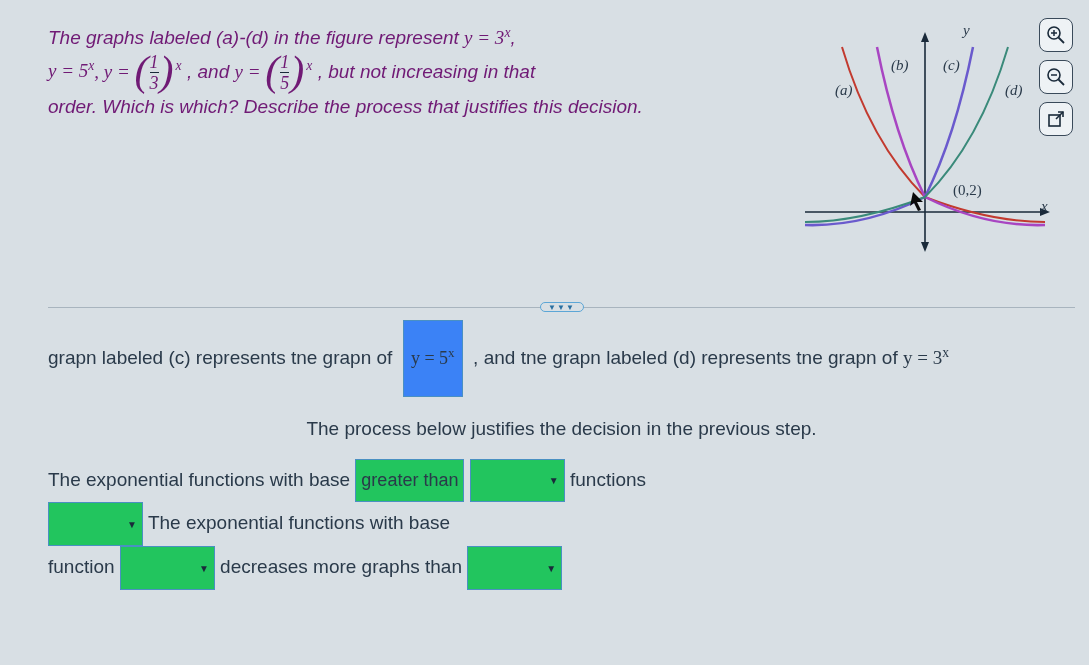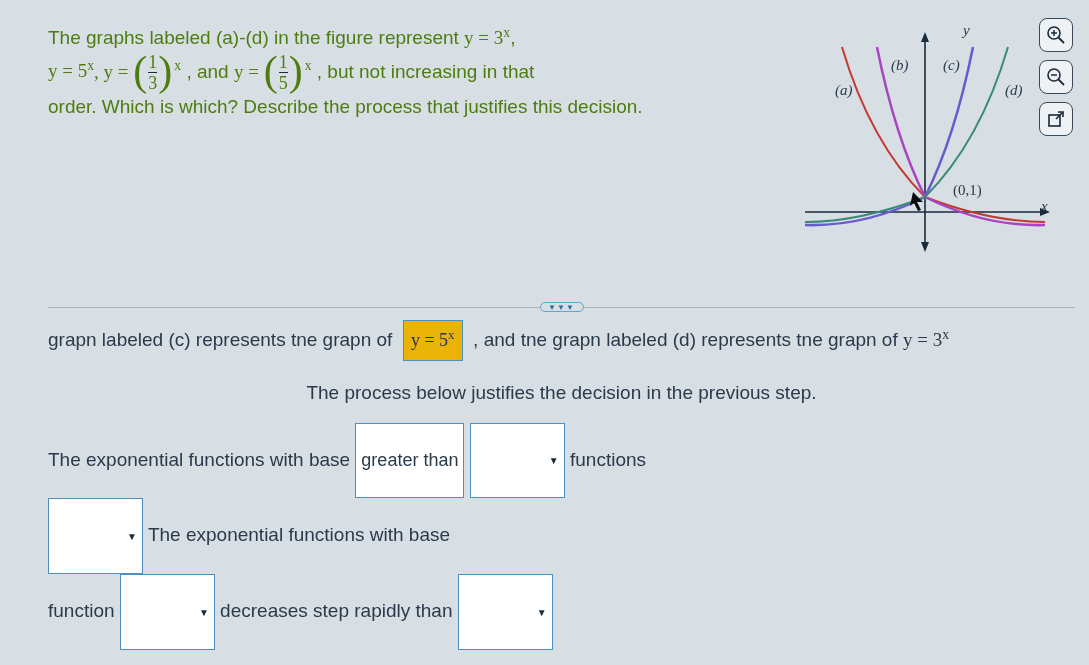--- a/index.html
+++ b/index.html
@@ -19,21 +19,22 @@
   }
   .problem-area {
     display: flex;
     gap: 20px;
     align-items: flex-start;
   }
   .prompt {
     flex: 1 1 auto;
     font-size: 19px;
     line-height: 1.55;
-    color: #4d7c0f;
+    color: #701a75;
+    font-style: italic;
   }
   .math { font-family: "Times New Roman", Times, serif; }
   .frac {
     display: inline-block;
     vertical-align: middle;
     text-align: center;
     line-height: 1;
     font-family: "Times New Roman", Times, serif;
     position: relative;
     margin: 0 1px;
@@ -101,32 +102,32 @@
 
   .answers {
     font-size:19px;
     line-height:2.1;
     color:#2a3a4a;
     margin-top:6px;
   }
   .ans-box {
     display:inline-block;
     border:1.4px solid #4a90c2;
-    background:#eab308;
-    padding:0 7px;
+    background:#3b82f6;
+    padding:18px 7px;
     min-width:52px;
     font-size:18px;
     vertical-align:baseline;
   }
   .ans-select {
     display:inline-flex;
     align-items:center;
     border:1.4px solid #4a90c2;
-    background:#ffffff;
-    padding:18px 5px;
+    background:#22c55e;
+    padding:2px 5px;
     min-width:58px;
     font-size:18px;
     vertical-align:middle;
     cursor:pointer;
   }
   .ans-select.empty { min-width:95px; }
   .ans-select .tri { margin-left:auto; font-size:10px; color:#1a2a3a; }
   .sep-line {
     border:none;
     border-top:1px solid #a8b4be;
@@ -184,21 +185,21 @@
 
           <path d="M 213 25 Q 185 120 130 175 Q 65 200 10 200" stroke="#3a8a7a" stroke-width="2" fill="none"></path>
 
           <polygon points="118,170 128,180 122,180 126,188 123,189 119,181 115,184" fill="#0a0a0a"></polygon>
         </svg>
         <span class="graph-label" style="top:0px; left:168px;">y</span>
         <span class="graph-label" style="top:60px; left:40px;">(a)</span>
         <span class="graph-label" style="top:35px; left:96px;">(b)</span>
         <span class="graph-label" style="top:35px; left:148px;">(c)</span>
         <span class="graph-label" style="top:60px; left:210px;">(d)</span>
-        <span class="graph-label" style="top:160px; left:158px; font-style:normal;">(0,1)</span>
+        <span class="graph-label" style="top:160px; left:158px; font-style:normal;">(0,2)</span>
         <span class="graph-label" style="top:176px; left:246px;">x</span>
       </div>
     </div>
 
     <div class="toolbox">
       <div class="tool">
         <svg width="20" height="20" viewBox="0 0 20 20">
             <circle cx="8" cy="8" r="6" stroke="#1a2a3a" stroke-width="1.6" fill="none"></circle>
             <line x1="12.5" y1="12.5" x2="18" y2="18" stroke="#1a2a3a" stroke-width="1.8"></line>
             <line x1="5" y1="8" x2="11" y2="8" stroke="#1a2a3a" stroke-width="1.5"></line>
@@ -258,21 +259,21 @@
         </span>
       <span> The exponential functions with base </span>
     </div>
 
     <div>
       <span>function </span>
       <span class="ans-select empty">
           <span>&nbsp;</span>
           <span class="tri">▼</span>
         </span>
-      <span> decreases step rapidly than </span>
+      <span> decreases more graphs than </span>
       <span class="ans-select empty">
           <span>&nbsp;</span>
           <span class="tri">▼</span>
         </span>
     </div>
 
   </div>
 
 </div>
 

